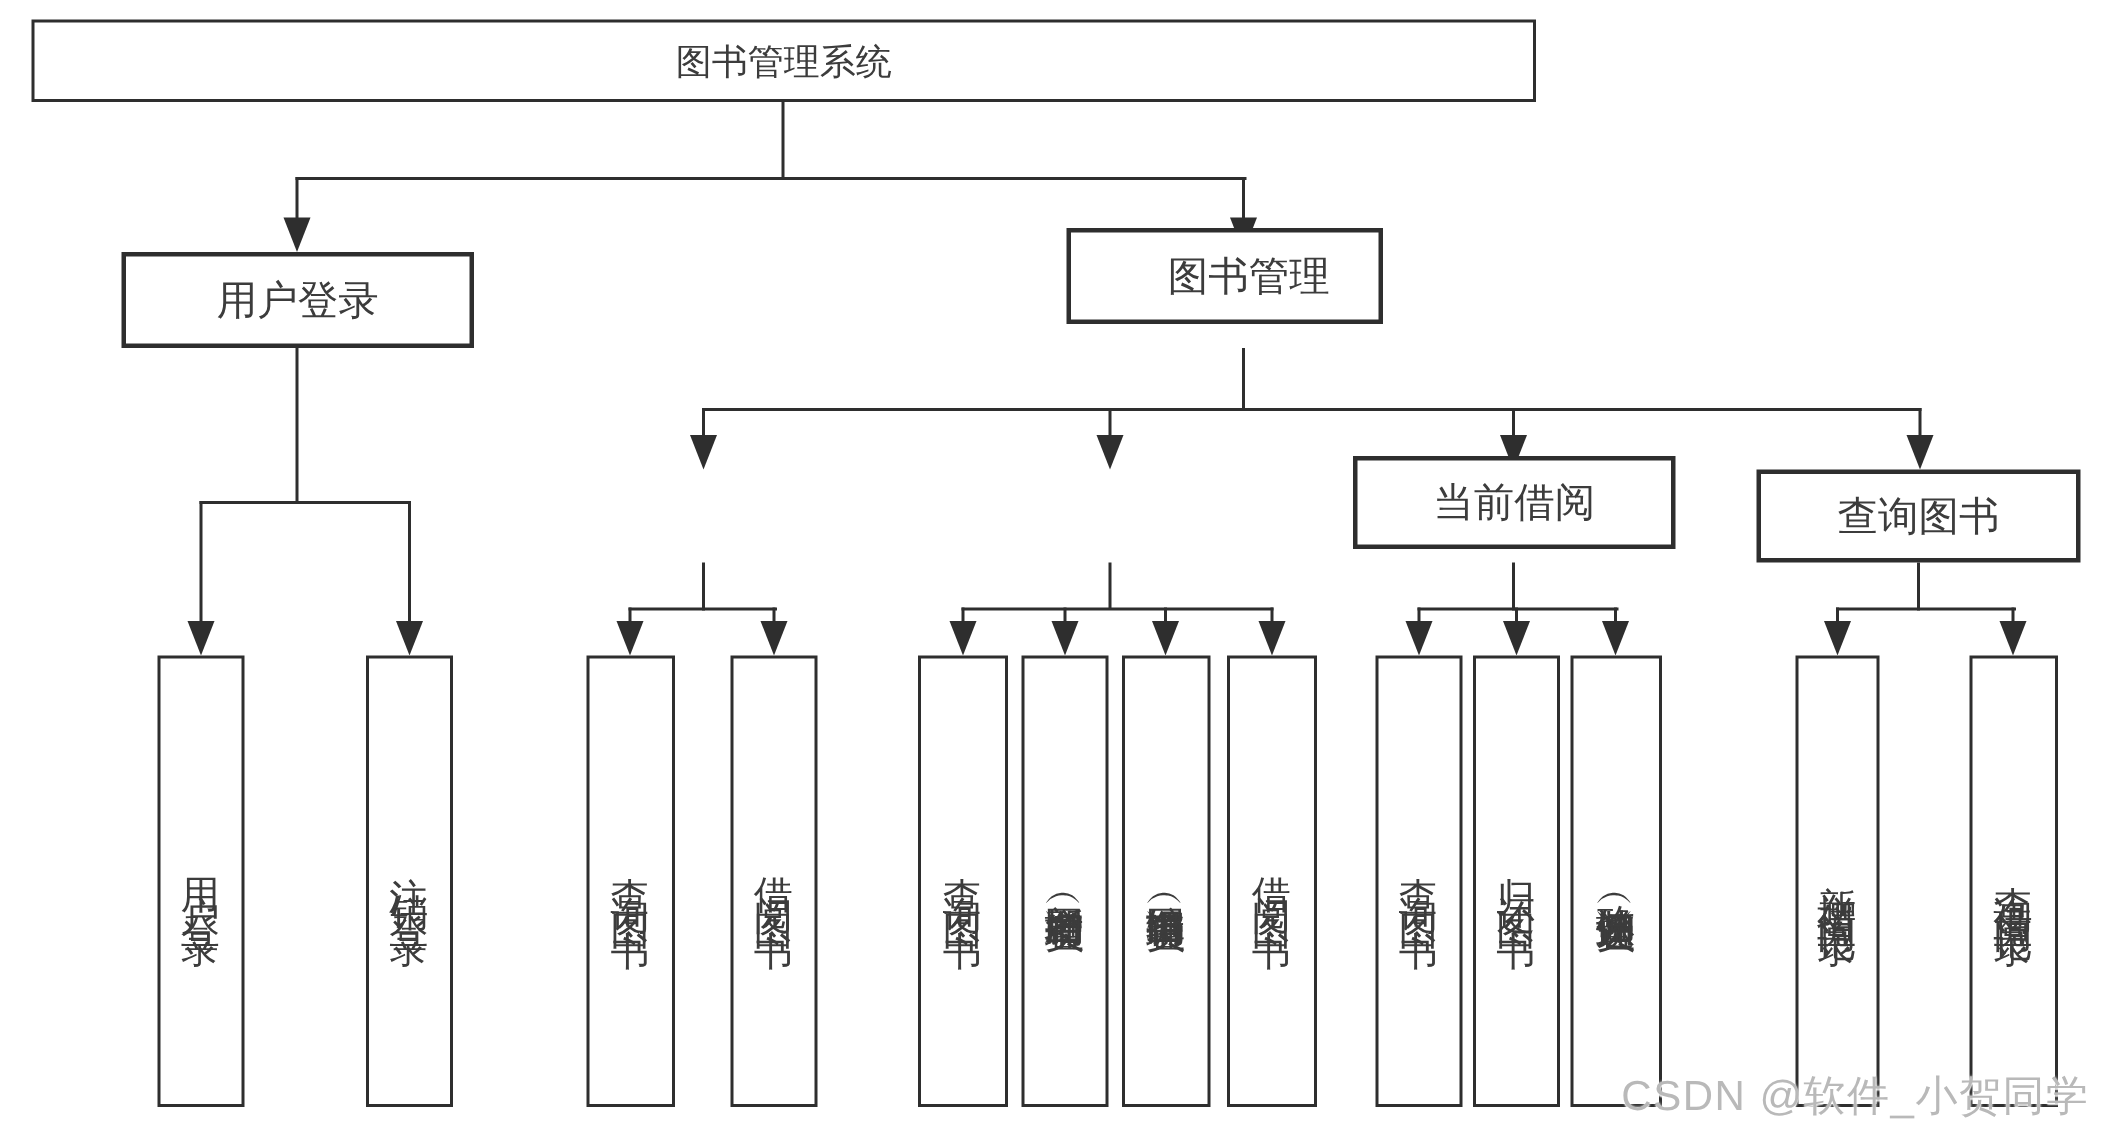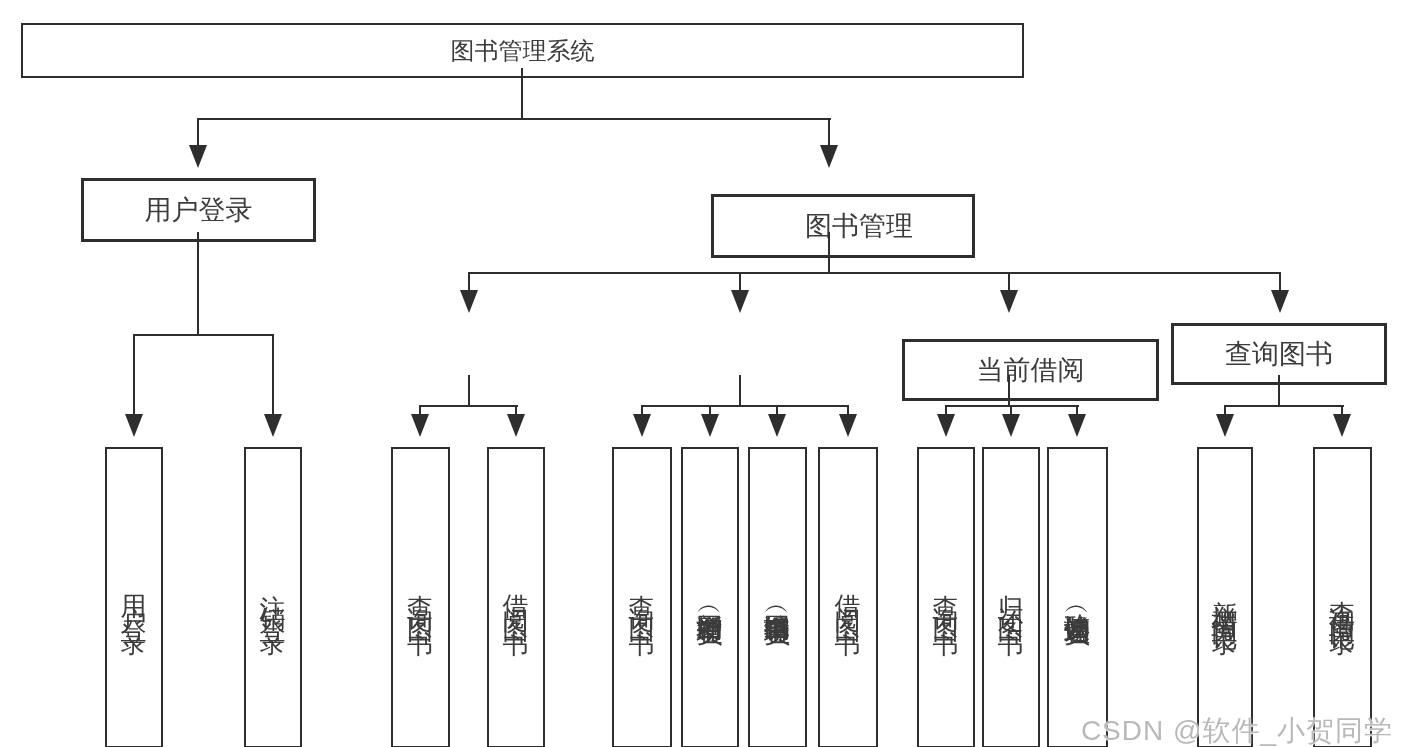--- a/index.html
+++ b/index.html
@@ -18,21 +18,20 @@
   .box {
     position: absolute;
     box-sizing: border-box;
     background: #ffffff;
     border: 3px solid #2e2e2e;
     color: #3c3c3c;
     display: flex;
     align-items: center;
     justify-content: center;
     white-space: nowrap;
-    margin-top: 10px;
   }
   .box.root {
     border-width: 2px;
     font-size: 24px;
   }
   .box.lvl {
     font-size: 27px;
   }
   .box.leaf {
     border-width: 2px;
@@ -75,41 +74,41 @@
   <div class="box root" style="left:21px; top:13px; width:1003px; height:55px;">图书管理系统</div>
 
   <div class="edge" style="left:521px; top:68px; width:2px; height:52px;"></div>
   <div class="edge" style="left:197px; top:118px; width:634px; height:2px;"></div>
   <div class="edge" style="left:197px; top:118px; width:2px; height:30px;"></div>
   <div class="arrow" style="left:189px; top:145px;"></div>
   <div class="edge" style="left:828px; top:118px; width:2px; height:30px;"></div>
   <div class="arrow" style="left:820px; top:145px;"></div>
 
   <div class="box lvl" style="left:81px; top:168px; width:235px; height:64px;">用户登录</div>
-  <div class="box lvl" style="left:711px; top:184px; width:264px; height:64px;padding-left:32px;">图书管理</div>
+  <div class="box lvl" style="left:711px; top:152px; width:211px; height:64px;padding-left:32px;">图书管理</div>
 
   <div class="edge" style="left:197px; top:232px; width:2px; height:103px;"></div>
   <div class="edge" style="left:133px; top:334px; width:141px; height:2px;"></div>
   <div class="edge" style="left:133px; top:334px; width:2px; height:82px;"></div>
   <div class="arrow" style="left:125px; top:414px;"></div>
   <div class="edge" style="left:272px; top:334px; width:2px; height:82px;"></div>
   <div class="arrow" style="left:264px; top:414px;"></div>
 
   <div class="edge" style="left:828px; top:232px; width:2px; height:42px;"></div>
   <div class="edge" style="left:468px; top:272px; width:813px; height:2px;"></div>
   <div class="edge" style="left:468px; top:272px; width:2px; height:20px;"></div>
   <div class="arrow" style="left:460px; top:290px;"></div>
   <div class="edge" style="left:739px; top:272px; width:2px; height:20px;"></div>
   <div class="arrow" style="left:731px; top:290px;"></div>
   <div class="edge" style="left:1008px; top:272px; width:2px; height:20px;"></div>
   <div class="arrow" style="left:1000px; top:290px;"></div>
   <div class="edge" style="left:1279px; top:272px; width:2px; height:20px;"></div>
   <div class="arrow" style="left:1271px; top:290px;"></div>
 
-  <div class="box lvl" style="left:902px; top:329px; width:257px; height:62px;">当前借阅</div>
+  <div class="box lvl" style="left:902px; top:304px; width:215px; height:62px;">当前借阅</div>
   <div class="box lvl" style="left:1171px; top:313px; width:216px; height:62px;">查询图书</div>
 
   <div class="edge" style="left:468px; top:375px; width:2px; height:32px;"></div>
   <div class="edge" style="left:419px; top:405px; width:99px; height:2px;"></div>
   <div class="edge" style="left:419px; top:405px; width:2px; height:11px;"></div>
   <div class="arrow" style="left:411px; top:414px;"></div>
   <div class="edge" style="left:515px; top:405px; width:2px; height:11px;"></div>
   <div class="arrow" style="left:507px; top:414px;"></div>
 
   <div class="edge" style="left:739px; top:375px; width:2px; height:31px;"></div>

